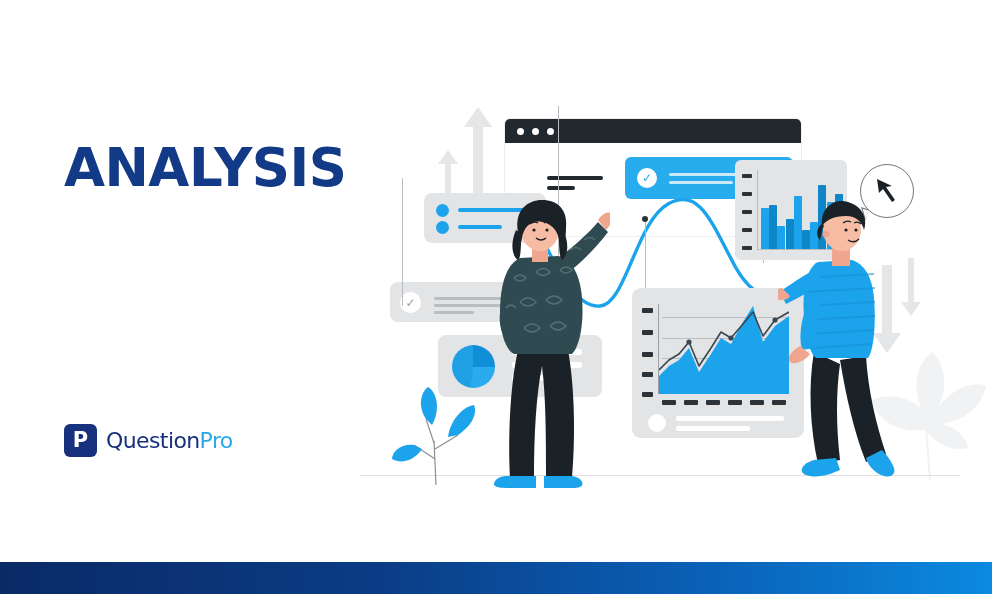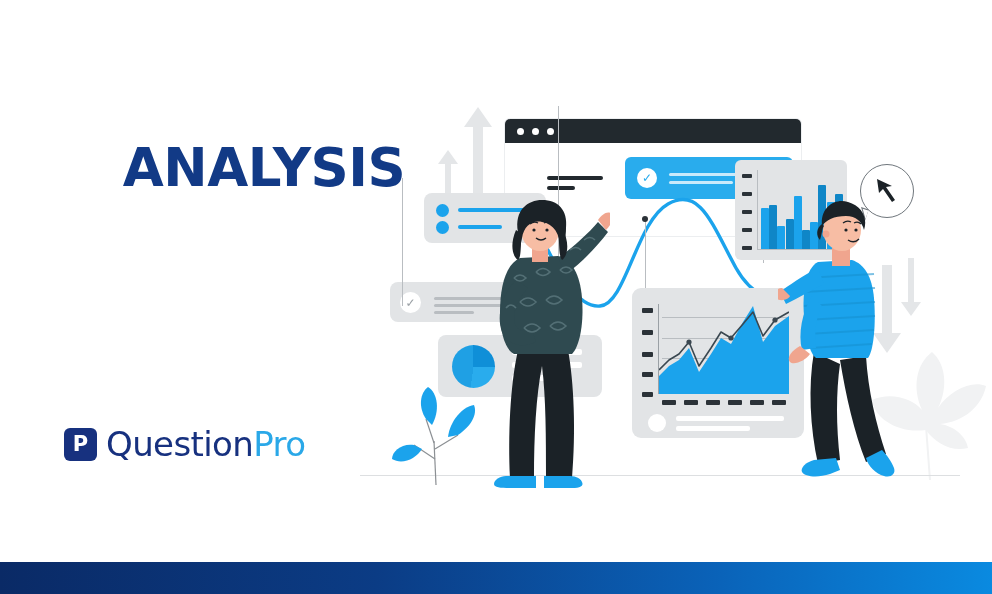--- a/index.html
+++ b/index.html
@@ -17,37 +17,37 @@
     position:absolute;left:64px;top:143px;width:400px;
     font-family:"DejaVu Sans","Liberation Sans",sans-serif;
     font-weight:bold;
     font-size:53px;
     line-height:0.95;
     letter-spacing:-0.5px;
     color:#123a86;
     text-transform:uppercase;
   }
   #headline .l1{display:block;}
-  #headline .l2{display:block;text-align:center;}
+  #headline .l2{display:block;}
 
   
   #logo{position:absolute;left:64px;top:424px;display:flex;align-items:center;gap:9px;}
   #logo .mark{
     width:33px;height:33px;border-radius:6px;background:#17317f;
     position:relative;flex:none;
   }
   #logo .mark .pglyph{
     position:absolute;left:0;top:0;right:0;bottom:0;
     display:flex;align-items:center;justify-content:center;
     color:#ffffff;font-family:"DejaVu Sans",sans-serif;font-weight:bold;font-size:21px;
     line-height:1;
   }
   #logo .wordmark{
     font-family:"DejaVu Sans","Liberation Sans",sans-serif;
-    font-size:34px;letter-spacing:-0.6px;white-space:nowrap;
+    font-size:22px;letter-spacing:-0.6px;white-space:nowrap;
   }
   #logo .wm-a{color:#17317f;}
   #logo .wm-b{color:#2aa8e8;}
 
   
   #bottombar{
     position:absolute;left:0;right:0;bottom:0;height:32px;
     background:linear-gradient(90deg,#0a2a66 0%,#0b3c85 38%,#0a62b8 72%,#0a8ae0 100%);
   }
 

